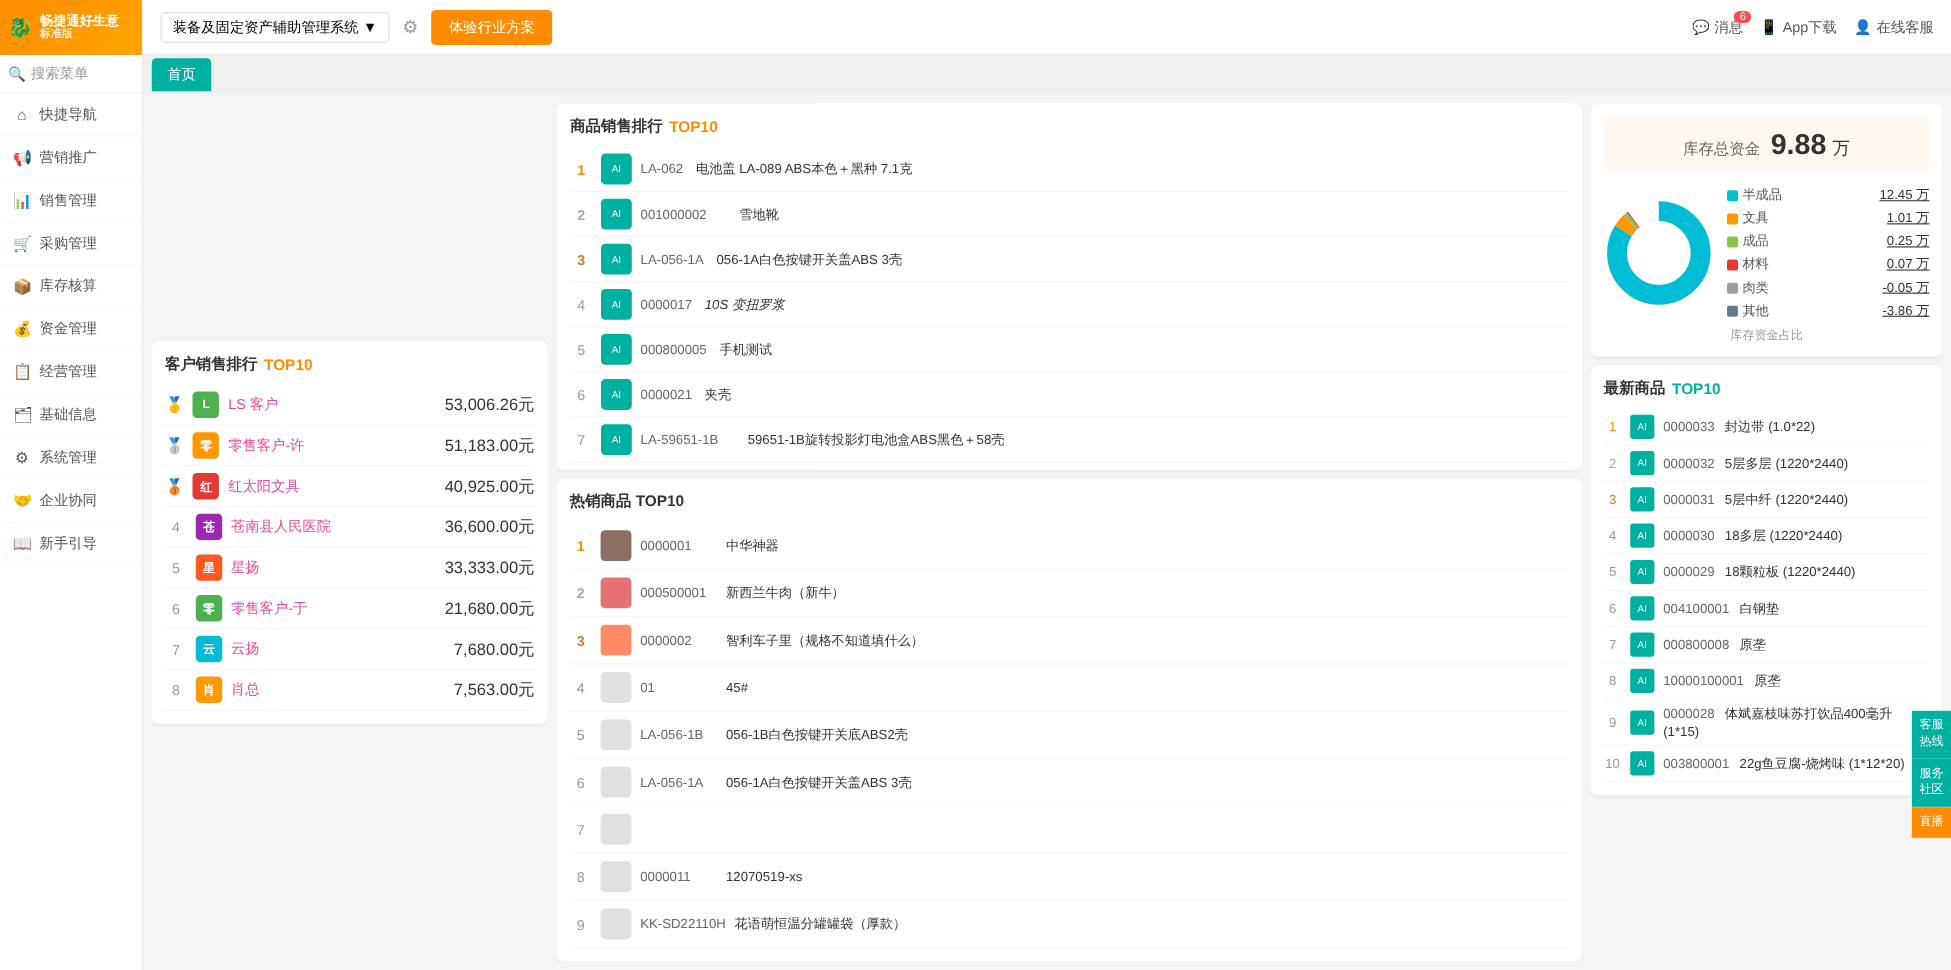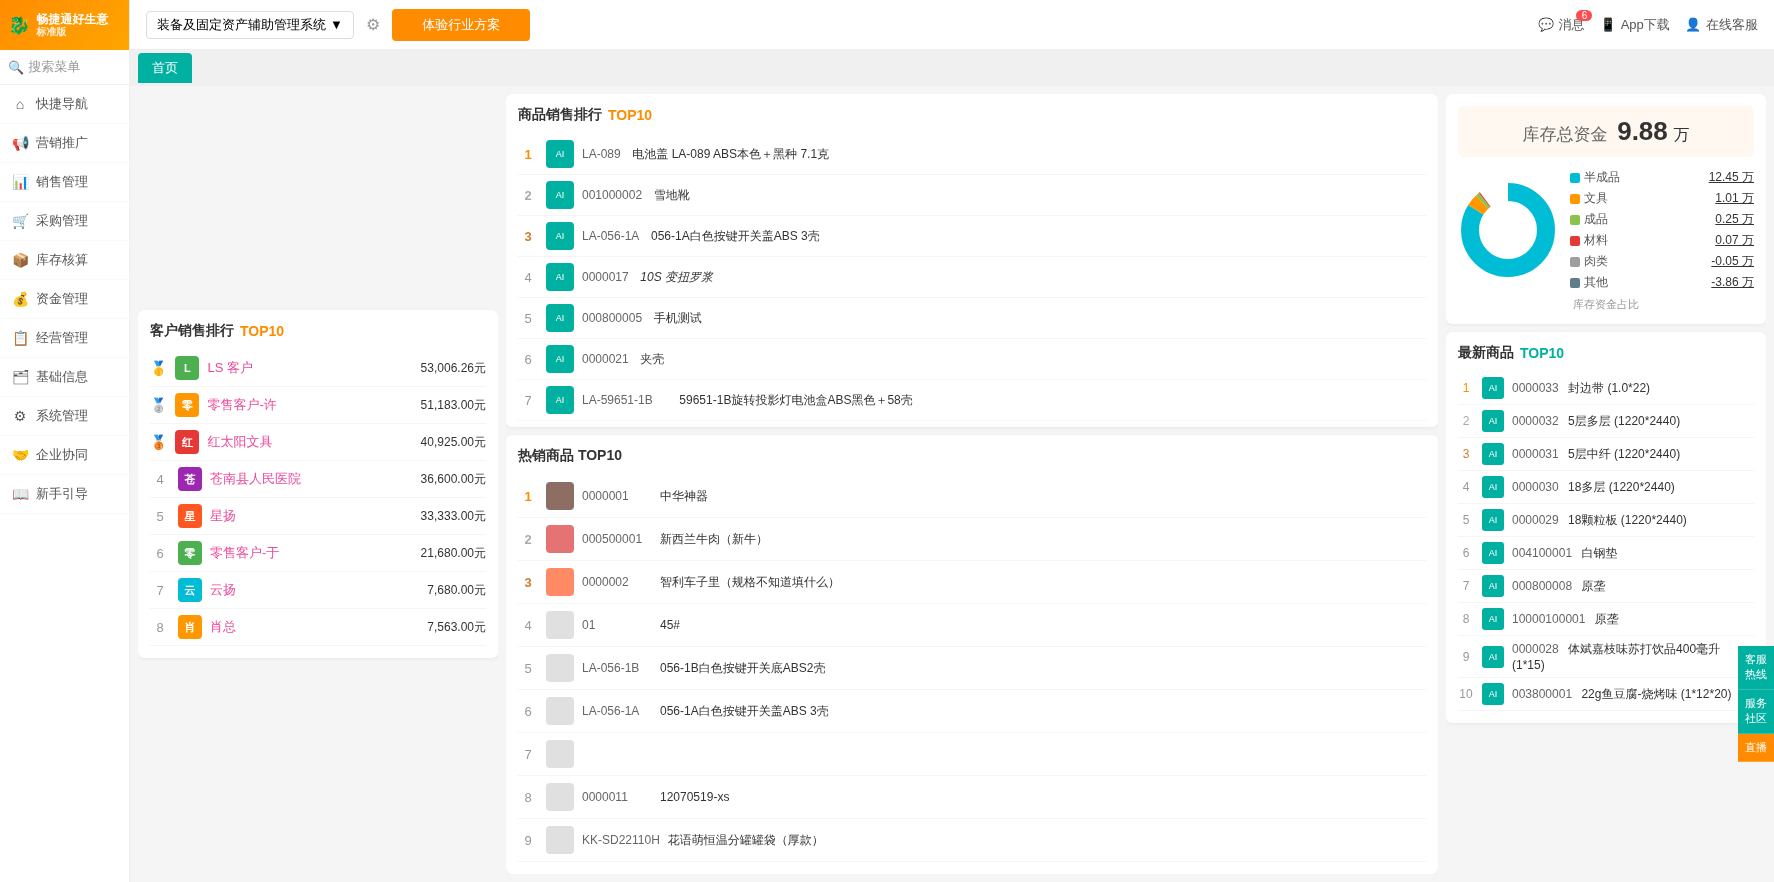--- a/index.html
+++ b/index.html
@@ -78,21 +78,21 @@
       border: 1px solid #ddd;
       padding: 4px 10px;
       border-radius: 4px;
       cursor: pointer;
     }
     .topbar-gear { color: #999; cursor: pointer; font-size: 16px; }
     .topbar-trial-btn {
       background: #ff8c00;
       color: #fff;
       border: none;
-      padding: 7px 30px;
+      padding: 7px 16px;
       border-radius: 4px;
       cursor: pointer;
       font-size: 13px;
     }
     .topbar-right {
       display: flex;
       align-items: center;
       gap: 16px;
       margin-left: auto;
     }
@@ -221,21 +221,21 @@
       border-radius: 4px;
       display: flex;
       align-items: center;
       justify-content: center;
       font-size: 11px;
       color: #fff;
       font-weight: bold;
       flex-shrink: 0;
     }
     .rank-name { flex: 1; font-size: 13px; color: #ec4899; }
-    .rank-amount { font-size: 12px; color: #333; font-weight: 500; }
+    .rank-amount { font-size: 15px; color: #333; font-weight: 500; }
 
     
     .product-item {
       display: flex;
       align-items: center;
       padding: 6px 0;
       border-bottom: 1px solid #f5f5f5;
       gap: 8px;
     }
     .product-thumb {
@@ -267,21 +267,21 @@
     .hot-product-name { color: #333; font-size: 12px; }
 
     
     .inventory-total {
       text-align: center;
       padding: 10px;
       background: #fff8f0;
       border-radius: 6px;
       margin-bottom: 10px;
     }
-    .inventory-total .label { font-size: 17px; color: #666; }
+    .inventory-total .label { font-size: 14px; color: #666; }
     .inventory-total .value { font-size: 22px; font-weight: bold; color: #333; }
     .inventory-total .unit { font-size: 14px; color: #333; }
 
     .chart-area {
       display: flex;
       gap: 12px;
       align-items: center;
     }
     .legend { flex: 1; }
     .legend-item {
@@ -522,30 +522,30 @@
       <div class="panel-card" style="max-height:340px;overflow-y:auto;">
         <div class="section-title">
           <span>商品销售排行</span>
           <span class="highlight">TOP10</span>
         </div>
         <div id="product-rank-list">
             <div class="product-item">
     <span class="rank-num top1">1</span>
     <div class="product-thumb" style="background:#00b0a0;color:#fff;font-size:9px;">AI</div>
     <div class="product-info">
-      <span class="product-code">LA-089</span>
+      <span class="product-code">LA-062</span>
       <span class="product-name" style="margin-left:8px;">电池盖 LA-089 ABS本色＋黑种 7.1克</span>
     </div>
   </div>
             <div class="product-item">
     <span class="rank-num top2">2</span>
     <div class="product-thumb" style="background:#00b0a0;color:#fff;font-size:9px;">AI</div>
     <div class="product-info">
       <span class="product-code">001000002</span>
-      <span class="product-name" style="margin-left:8px;">雪地靴</span>
+      <span class="product-name" style="margin-left:26px;">雪地靴</span>
     </div>
   </div>
             <div class="product-item">
     <span class="rank-num top3">3</span>
     <div class="product-thumb" style="background:#00b0a0;color:#fff;font-size:9px;">AI</div>
     <div class="product-info">
       <span class="product-code">LA-056-1A</span>
       <span class="product-name" style="margin-left:8px;">056-1A白色按键开关盖ABS 3壳</span>
     </div>
   </div>

